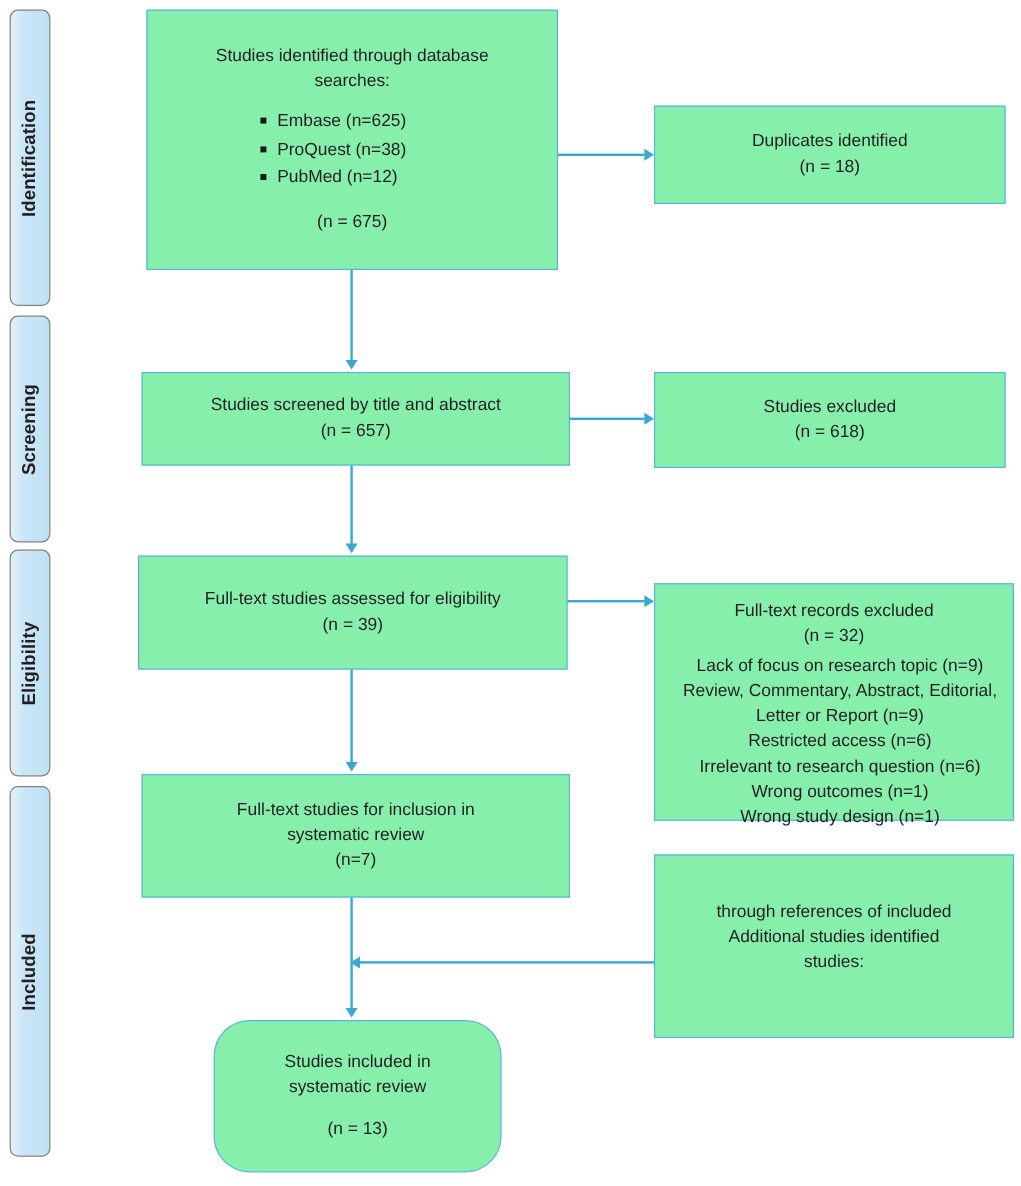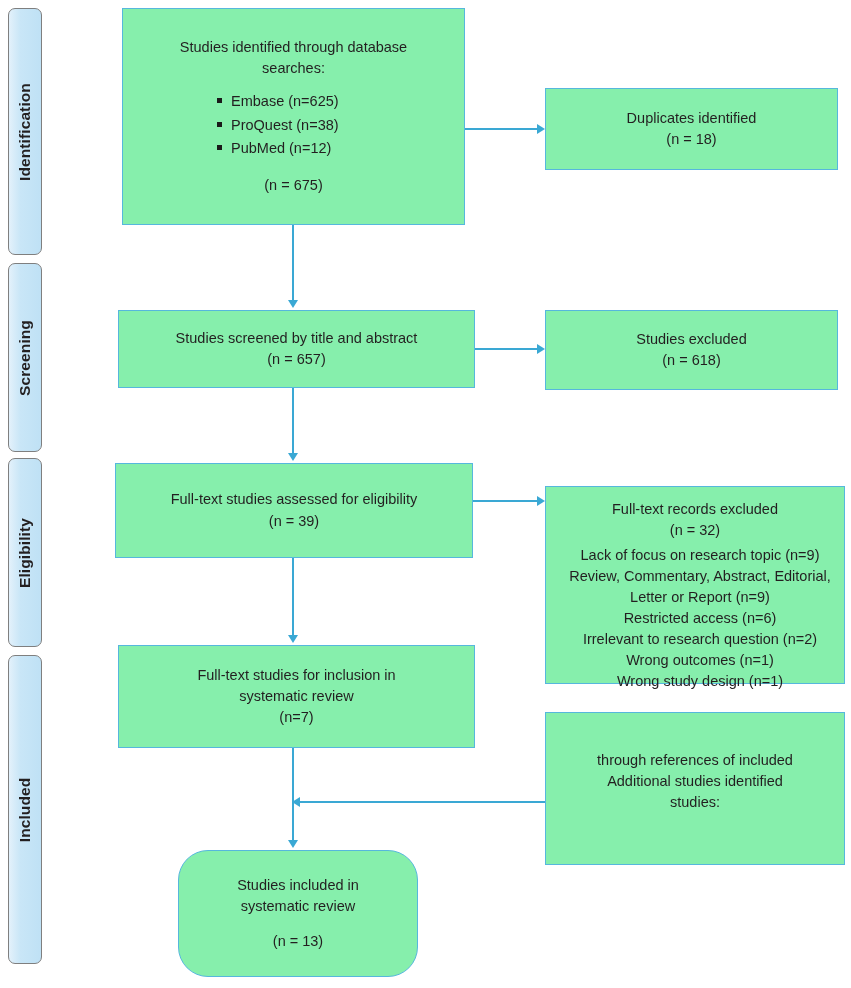--- a/index.html
+++ b/index.html
@@ -119,21 +119,21 @@
   </div>
 
   <div class="box" style="left:545px;top:470px;width:300px;height:198px;justify-content:flex-start;padding-top:12px;margin-top:16px;">
     <span class="ln" style="font-size:14.5px;">Full-text records excluded</span>
     <span class="ln" style="font-size:14.5px;">(n = 32)</span>
     <div class="small left-align" style="padding:4px 0 0 10px;">
       <span class="ln">Lack of focus on research topic (n=9)</span>
       <span class="ln">Review, Commentary, Abstract, Editorial,</span>
       <span class="ln">Letter or Report (n=9)</span>
       <span class="ln">Restricted access (n=6)</span>
-      <span class="ln">Irrelevant to research question (n=2)</span>
+      <span class="ln">Irrelevant to research question (n=6)</span>
       <span class="ln">Wrong outcomes (n=1)</span>
       <span class="ln">Wrong study design (n=1)</span>
     </div>
   </div>
 
   <div class="hline" style="left:473px;top:500px;width:64px;"></div>
   <div class="arrow-r" style="left:537px;top:496px;"></div>
 
   <div class="vline" style="left:292px;top:558px;height:79px;"></div>
   <div class="arrow-d" style="left:288px;top:635px;"></div>

